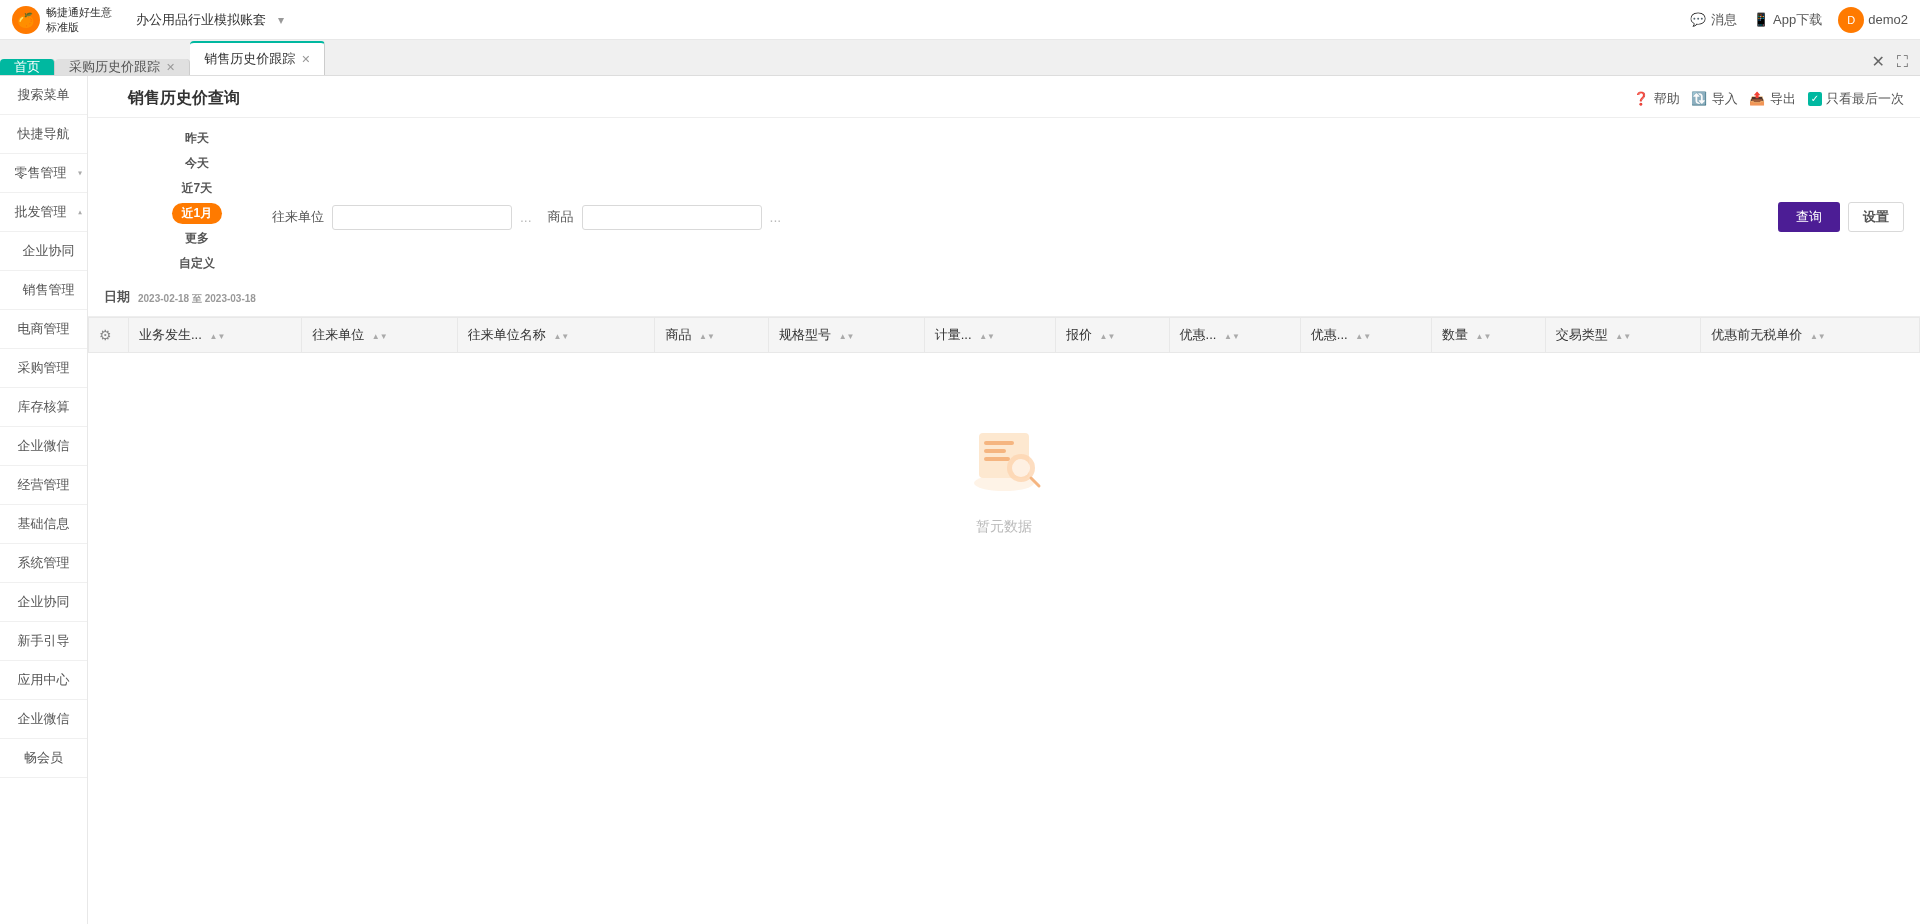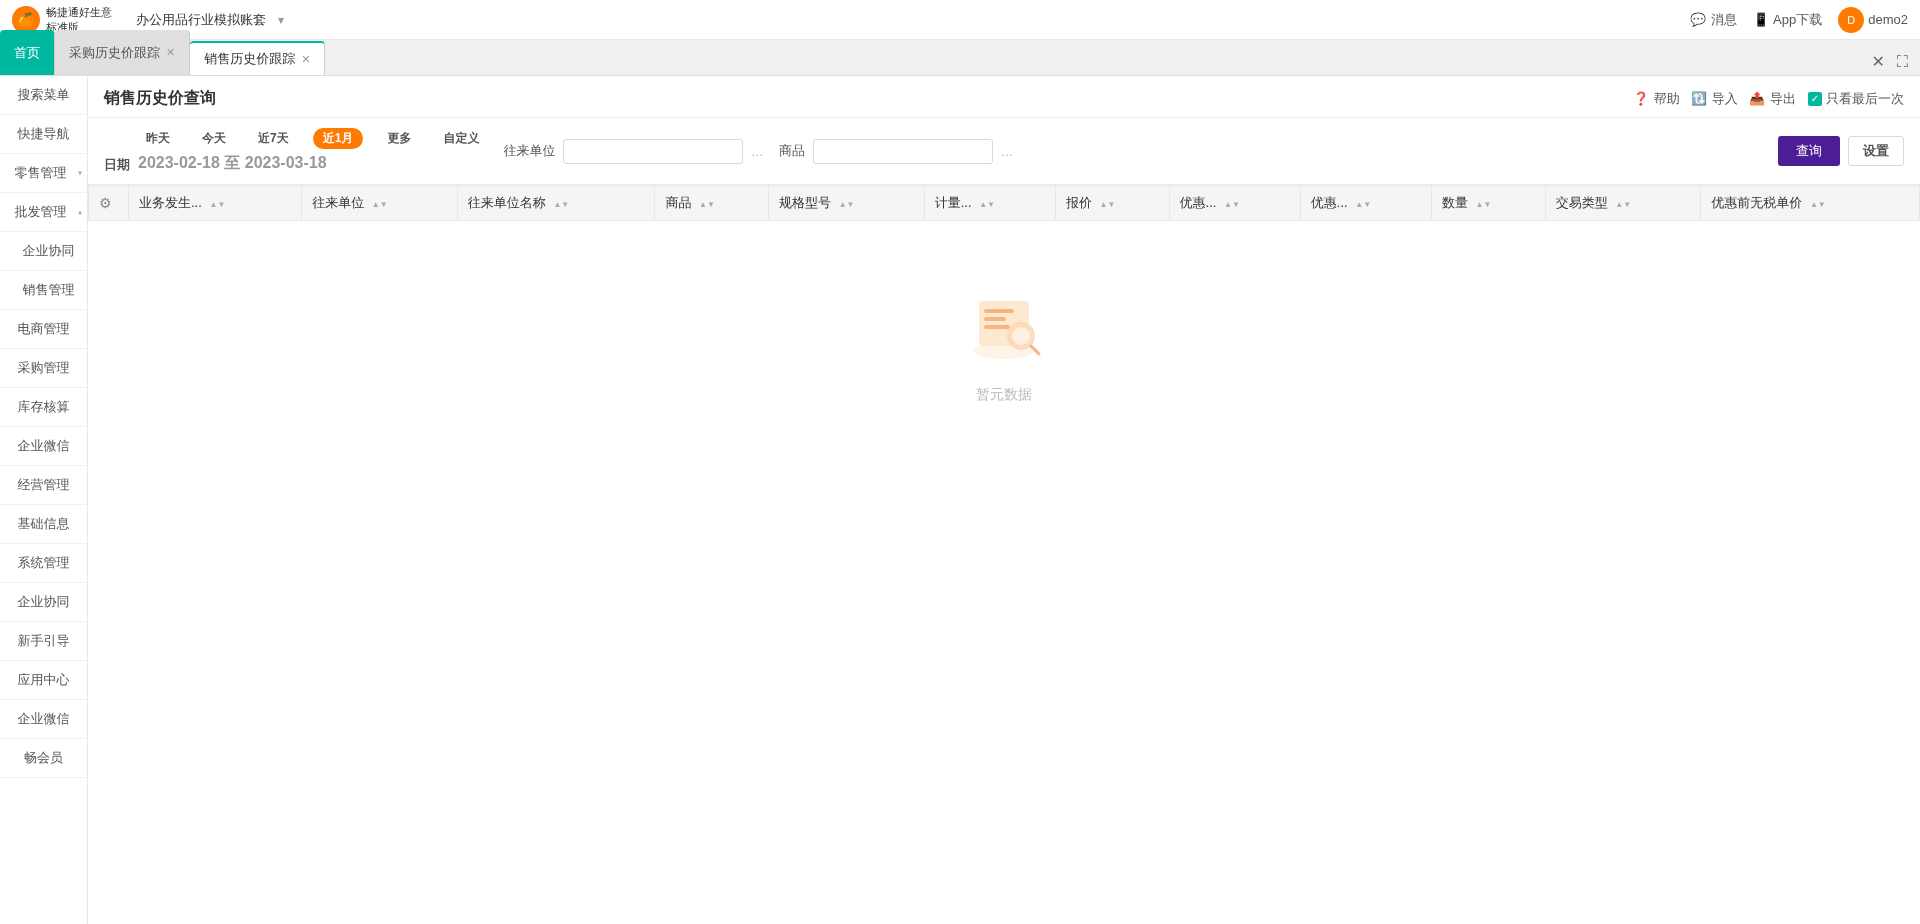--- a/index.html
+++ b/index.html
@@ -30,21 +30,21 @@
     .tabbar {
       height: 36px;
       background: #f0f0f0;
       display: flex;
       align-items: flex-end;
       padding-left: 0;
       flex-shrink: 0;
       border-bottom: 1px solid #ddd;
     }
     .tab {
-      height: 45px;
+      height: 16px;
       padding: 0 14px;
       display: flex;
       align-items: center;
       gap: 6px;
       cursor: pointer;
       font-size: 13px;
       color: #555;
       background: #e0e0e0;
       border-right: 1px solid #ccc;
       border-top-left-radius: 4px;
@@ -112,42 +112,42 @@
 
     
     .page-header {
       padding: 12px 16px 8px;
       border-bottom: 1px solid #eee;
       display: flex;
       align-items: center;
       justify-content: space-between;
       flex-shrink: 0;
     }
-    .page-title { font-size: 16px; font-weight: 600; color: #333; }
+    .page-title { font-size: 16px; font-weight: 600; color: #333; margin-left: 24px; }
     .page-header-actions { display: flex; align-items: center; gap: 12px; color: #555; font-size: 13px; }
     .header-action { display: flex; align-items: center; gap: 4px; cursor: pointer; }
     .only-last-checkbox { display: flex; align-items: center; gap: 4px; cursor: pointer; }
     .checkbox-checked { width: 14px; height: 14px; background: #00b8a0; border-radius: 2px; display: flex; align-items: center; justify-content: center; color: #fff; font-size: 10px; }
 
     
     .filter-bar {
       padding: 10px 16px;
       display: flex;
       align-items: center;
       gap: 16px;
       border-bottom: 1px solid #eee;
       flex-shrink: 0;
       flex-wrap: wrap;
     }
     .filter-group { display: flex; align-items: flex-end; gap: 8px; font-weight: bold; }
     .filter-label { color: #555; font-size: 13px; white-space: nowrap; }
-    .date-options { display: flex; gap: 16px; align-items: center; }
+    .date-options { display: flex; gap: 4px; align-items: center; flex-direction: column; }
     .date-option { padding: 2px 8px; font-size: 12px; color: #555; cursor: pointer; border-radius: 3px; }
     .date-option.active { background: #ff7a00; color: #fff; border-radius: 12px; padding: 2px 10px; }
-    .date-range { font-size: 16px; color: #999; margin-top: 2px; }
+    .date-range { font-size: 10px; color: #999; margin-top: 16px; }
     .filter-input-group { display: flex; align-items: center; gap: 8px; }
     .filter-input { border: 1px solid #d9d9d9; border-radius: 3px; padding: 4px 8px; font-size: 13px; width: 200px; color: #333; outline: none; }
     .filter-dots { color: #bbb; font-size: 14px; cursor: pointer; }
     .filter-actions { margin-left: auto; display: flex; gap: 8px; }
     .btn-query { background: #4c1d95; color: #fff; border: none; border-radius: 3px; padding: 5px 18px; font-size: 13px; cursor: pointer; }
     .btn-setting { background: #fff; color: #555; border: 1px solid #d9d9d9; border-radius: 3px; padding: 5px 14px; font-size: 13px; cursor: pointer; font-weight: bold; }
 
     
     .table-container {
       flex: 1;

